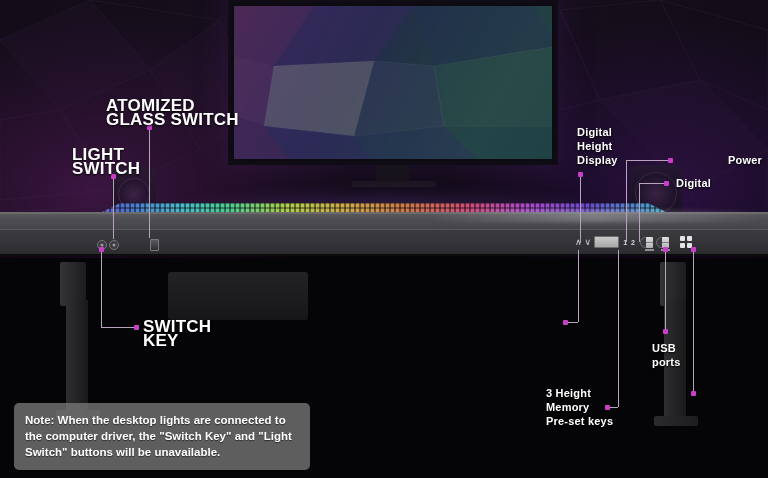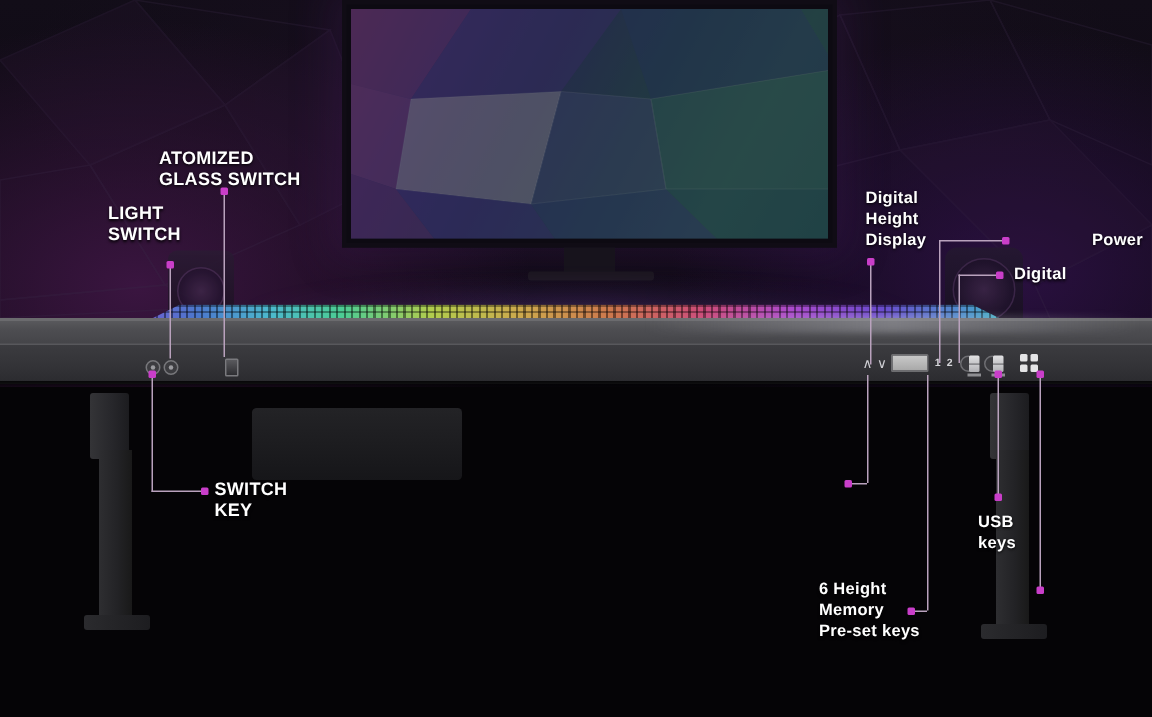--- a/index.html
+++ b/index.html
@@ -101,21 +101,21 @@
   .sw-icon{position:absolute;top:240px;width:8px;height:8px;border-radius:50%;
     border:1px solid #77777b;background:#3c3c40;}
   .sw-icon:after{content:"";position:absolute;left:50%;top:50%;transform:translate(-50%,-50%);
     width:3px;height:3px;border-radius:50%;background:#9b9b9f;}
   .sw-rect{position:absolute;top:239px;left:150px;width:7px;height:10px;border-radius:1px;
     background:linear-gradient(180deg,#5a5a5e,#2e2e32);border:1px solid #7a7a7e;}
 
   
   .lbl{position:absolute;color:#fff;font-weight:bold;letter-spacing:.2px;
     text-shadow:0 1px 2px rgba(0,0,0,.95);white-space:pre-line;}
-  .lbl.caps{font-size:12px;line-height:13.5px;}
+  .lbl.caps{font-size:17px;line-height:13.5px;}
   .lbl.mixed{font-size:11px;line-height:14px;}
 
   .dot{position:absolute;width:5px;height:5px;background:#c93ec9;border-radius:1px;}
   .ln-v{position:absolute;width:1px;background:#b9a2bd;}
   .ln-h{position:absolute;height:1px;background:#b9a2bd;}
 
   
   .note{position:absolute;left:14px;top:403px;width:296px;
     background:rgba(118,118,118,.80);border-radius:5px;padding:9px 11px 10px 11px;
     box-sizing:border-box;}
@@ -226,21 +226,21 @@
       </span>
   </div>
 
   <div class="ln-v" style="left:149px;top:128px;height:110px;"></div>
   <div class="dot" style="left:147px;top:125px;"></div>
   <div class="lbl caps" style="left:106px;top:99px;">ATOMIZED
 GLASS SWITCH</div>
 
   <div class="ln-v" style="left:113px;top:177px;height:62px;"></div>
   <div class="dot" style="left:111px;top:174px;"></div>
-  <div class="lbl caps" style="left:72px;top:136px;">LIGHT
+  <div class="lbl caps" style="left:72px;top:148px;">LIGHT
 SWITCH</div>
 
   <div class="ln-v" style="left:101px;top:250px;height:78px;"></div>
   <div class="ln-h" style="left:101px;top:327px;width:35px;"></div>
   <div class="dot" style="left:99px;top:247px;"></div>
   <div class="dot" style="left:134px;top:325px;"></div>
   <div class="lbl caps" style="left:143px;top:320px;">SWITCH
 KEY</div>
 
   <div class="ln-v" style="left:580px;top:175px;height:68px;"></div>
@@ -259,28 +259,31 @@
   <div class="dot" style="left:664px;top:181px;"></div>
   <div class="lbl mixed" style="left:676px;top:176px;">Digital</div>
 
   <div class="ln-v" style="left:578px;top:250px;height:72px;"></div>
   <div class="ln-h" style="left:566px;top:322px;width:12px;"></div>
   <div class="dot" style="left:563px;top:320px;"></div>
 
   <div class="ln-v" style="left:618px;top:250px;height:157px;"></div>
   <div class="ln-h" style="left:608px;top:407px;width:10px;"></div>
   <div class="dot" style="left:605px;top:405px;"></div>
-  <div class="lbl mixed" style="left:546px;top:386px;">6 Height
+  <div class="lbl mixed" style="left:546px;top:386px;">3 Height
 Memory
 Pre-set keys</div>
 
   <div class="ln-v" style="left:665px;top:250px;height:80px;"></div>
   <div class="dot" style="left:663px;top:247px;"></div>
   <div class="dot" style="left:663px;top:329px;"></div>
   <div class="lbl mixed" style="left:652px;top:341px;">USB
-keys</div>
+ports</div>
 
   <div class="ln-v" style="left:693px;top:250px;height:142px;"></div>
   <div class="dot" style="left:691px;top:247px;"></div>
   <div class="dot" style="left:691px;top:391px;"></div>
 
+  <div class="note">
+    <p>Note: When the desktop lights are connected to the computer driver, the "Switch Key" and "Light Switch" buttons will be unavailable.</p>
+  </div>
 
 </div>
 
 </body></html>

